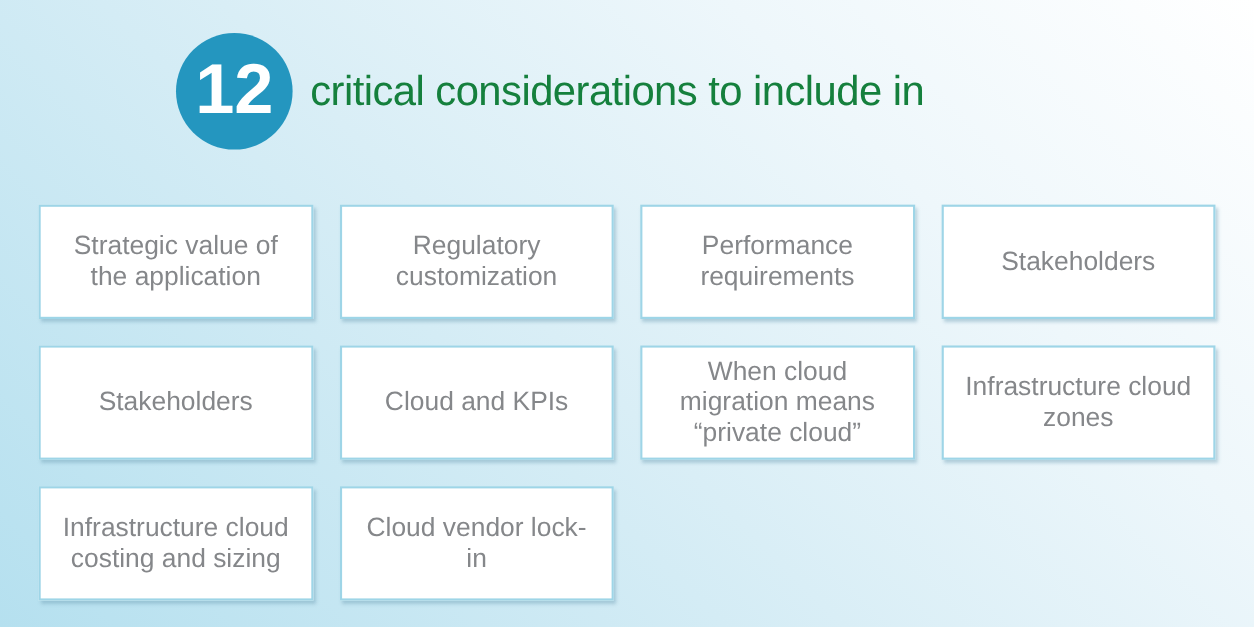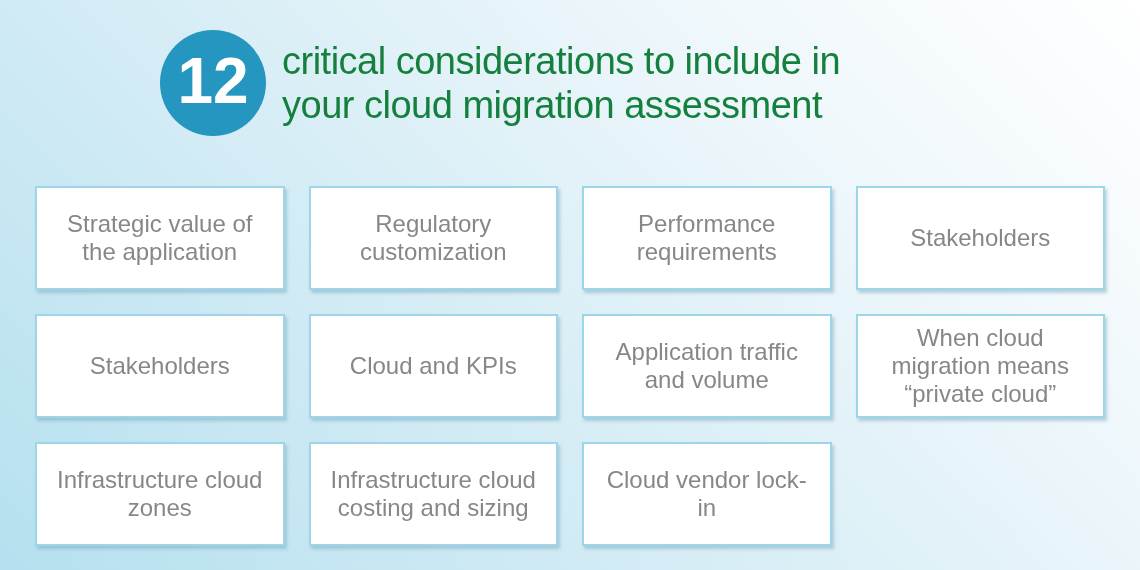--- a/index.html
+++ b/index.html
@@ -78,21 +78,20 @@
 </style>
 </head>
 <body>
 
 <div class="header">
   <div class="badge">
     <span>12</span>
   </div>
   <div class="title">
     <div>critical considerations to include in</div>
-    <div>your cloud migration assessment</div>
   </div>
 </div>
 
 <div class="grid">
   <div class="card">
       <span>Strategic value of the application</span>
     </div>
   <div class="card">
       <span>Regulatory customization</span>
     </div>
@@ -102,23 +101,20 @@
   <div class="card">
       <span>Stakeholders</span>
     </div>
   <div class="card">
       <span>Stakeholders</span>
     </div>
   <div class="card">
       <span>Cloud and KPIs</span>
     </div>
   <div class="card">
-      <span>Application traffic and volume</span>
-    </div>
-  <div class="card">
       <span>When cloud migration means “private cloud”</span>
     </div>
   <div class="card">
       <span>Infrastructure cloud zones</span>
     </div>
   <div class="card">
       <span>Infrastructure cloud costing and sizing</span>
     </div>
   <div class="card">
       <span>Cloud vendor lock-in</span>

